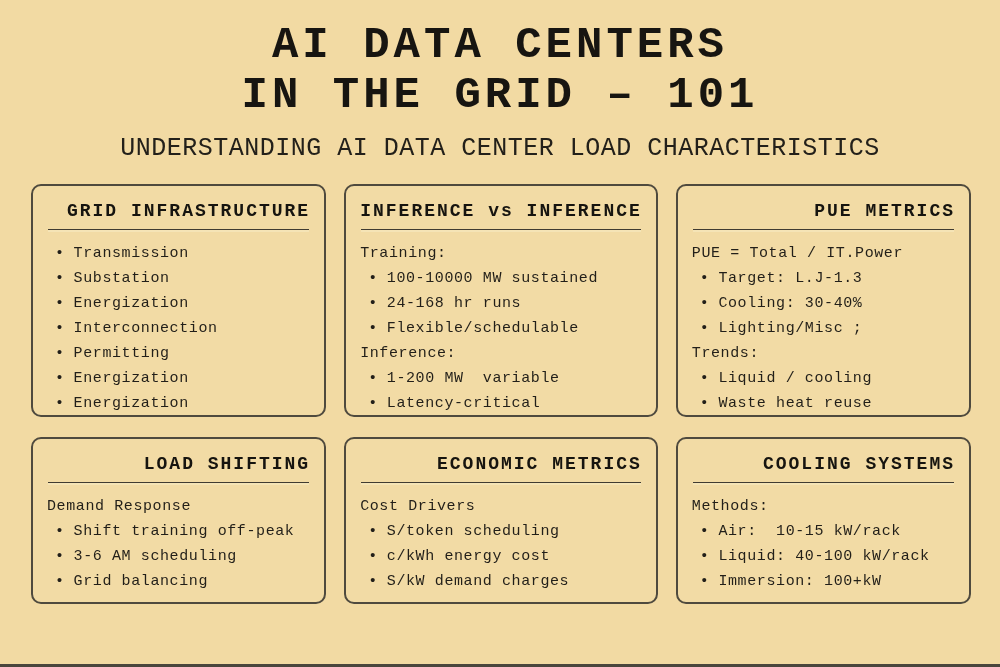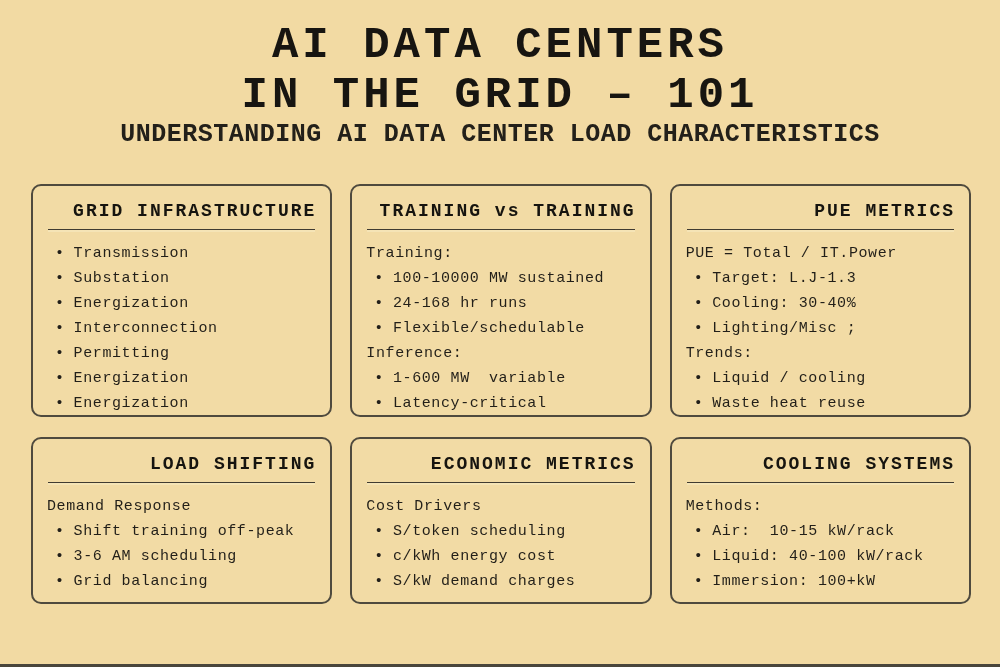--- a/index.html
+++ b/index.html
@@ -10,22 +10,22 @@
     color: #221f19;
     position: relative;
     overflow: hidden;
   }
   .header { text-align: center; padding-top: 20px; }
   .title-line {
     font-size: 44px; font-weight: bold; letter-spacing: 4px;
     line-height: 50px; color: #171511; white-space: pre;
   }
   .subtitle {
-    font-size: 25px; letter-spacing: 0.5px;
-    color: #23201a; white-space: pre; font-weight: bold;
+    margin-top: 14px; font-size: 25px; letter-spacing: 0.5px;
+    color: #23201a; white-space: pre;
   }
   .grid {
     position: absolute; left: 31px; right: 29px; top: 184px;
     display: grid;
     grid-template-columns: 1fr 1fr 1fr;
     grid-template-rows: 233px 167px;
     column-gap: 18px; row-gap: 20px;
   }
   .card {
     border: 2px solid #4f4a3e;
@@ -73,28 +73,28 @@
     <div class="item"><span class="dot">•</span><span class="txt">Transmission</span></div>
     <div class="item"><span class="dot">•</span><span class="txt">Substation</span></div>
     <div class="item"><span class="dot">•</span><span class="txt">Energization</span></div>
     <div class="item"><span class="dot">•</span><span class="txt">Interconnection</span></div>
     <div class="item"><span class="dot">•</span><span class="txt">Permitting</span></div>
     <div class="item"><span class="dot">•</span><span class="txt">Energization</span></div>
     <div class="item"><span class="dot">•</span><span class="txt">Energization</span></div>
   </div>
 
   <div class="card">
-    <div class="card-title">TRAINING vs TRAINING</div>
+    <div class="card-title">INFERENCE vs INFERENCE</div>
     <hr class="card-rule">
     <div class="item"><span class="txt">Training:</span></div>
     <div class="item"><span class="dot">•</span><span class="txt">100-10000 MW sustained</span></div>
     <div class="item"><span class="dot">•</span><span class="txt">24-168 hr runs</span></div>
     <div class="item"><span class="dot">•</span><span class="txt">Flexible/schedulable</span></div>
     <div class="item"><span class="txt">Inference:</span></div>
-    <div class="item"><span class="dot">•</span><span class="txt">1-600 MW  variable</span></div>
+    <div class="item"><span class="dot">•</span><span class="txt">1-200 MW  variable</span></div>
     <div class="item"><span class="dot">•</span><span class="txt">Latency-critical</span></div>
   </div>
 
   <div class="card">
     <div class="card-title">PUE METRICS</div>
     <hr class="card-rule">
     <div class="item"><span class="txt">PUE = Total / IT.Power</span></div>
     <div class="item"><span class="dot">•</span><span class="txt">Target: L.J-1.3</span></div>
     <div class="item"><span class="dot">•</span><span class="txt">Cooling: 30-40%</span></div>
     <div class="item"><span class="dot">•</span><span class="txt">Lighting/Misc ;</span></div>

